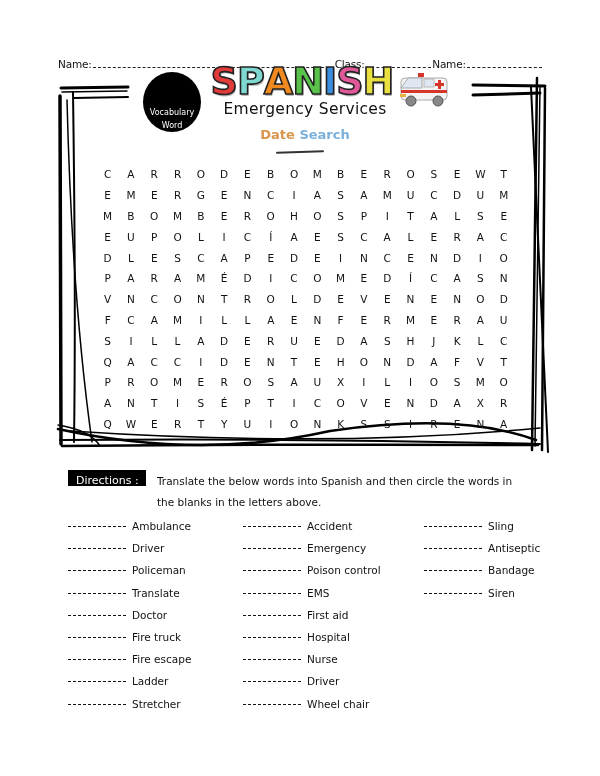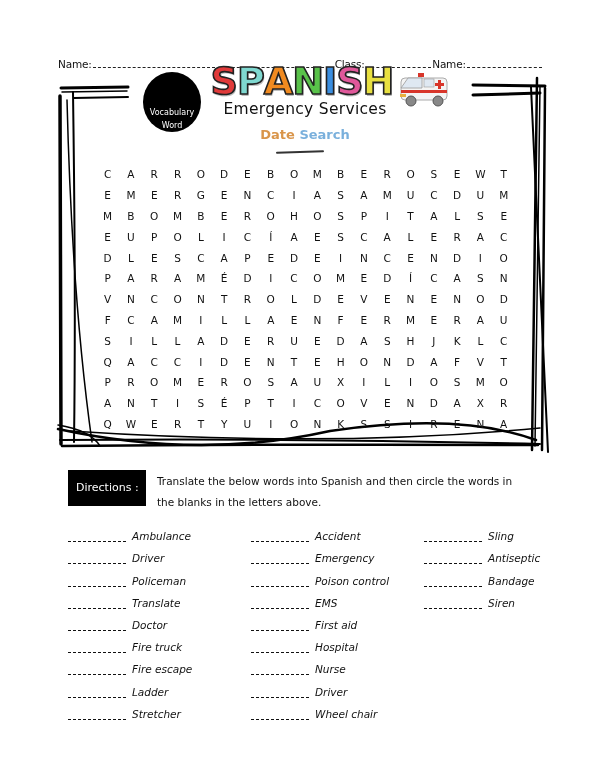--- a/index.html
+++ b/index.html
@@ -55,30 +55,30 @@
       display: grid; grid-template-columns: repeat(18, 23.3px);
       grid-auto-rows: 20.8px;
       font-size: 10.5px; text-align: center; align-items: center;
       letter-spacing: 0;
     }
     .grid .cell { display: block; }
 
     .directions {
       position: absolute; left: 68px; top: 470px;
       background: #000; color: #fff; font-size: 11px;
-      padding: 11px 7px 3px 8px; height: 36px; line-height: 14px;
+      padding: 4px 7px 3px 8px; height: 16px; line-height: 14px;
     }
     .dir-text {
       position: absolute; left: 157px; top: 471px; width: 360px;
       font-size: 10.5px; line-height: 21px;
     }
 
     .vocab-col { position: absolute; top: 520px; }
     .vocab-col .item {
-      height: 22.2px; display: flex; align-items: flex-end; font-size: 10.5px; white-space: nowrap; font-style: italic;
+      height: 22.2px; display: flex; align-items: flex-start; font-size: 10.5px; white-space: nowrap;
     }
     .vocab-col .blank {
       display: inline-block; width: 58px; border-bottom: 1.5px dashed #111; margin-right: 6px;
       height: 7px;
     }
   </style>
 </head>
 <body>
 
 <div class="name-line">
@@ -424,21 +424,21 @@
     </div>
     <div class="item">
       <span class="blank"></span>
       <span>Ladder</span>
     </div>
     <div class="item">
       <span class="blank"></span>
       <span>Stretcher</span>
     </div>
   </div>
-<div class="vocab-col" style="left:251px" id="col1">
+<div class="vocab-col" style="left:243px" id="col1">
     <div class="item">
       <span class="blank"></span>
       <span>Accident</span>
     </div>
     <div class="item">
       <span class="blank"></span>
       <span>Emergency</span>
     </div>
     <div class="item">
       <span class="blank"></span>

